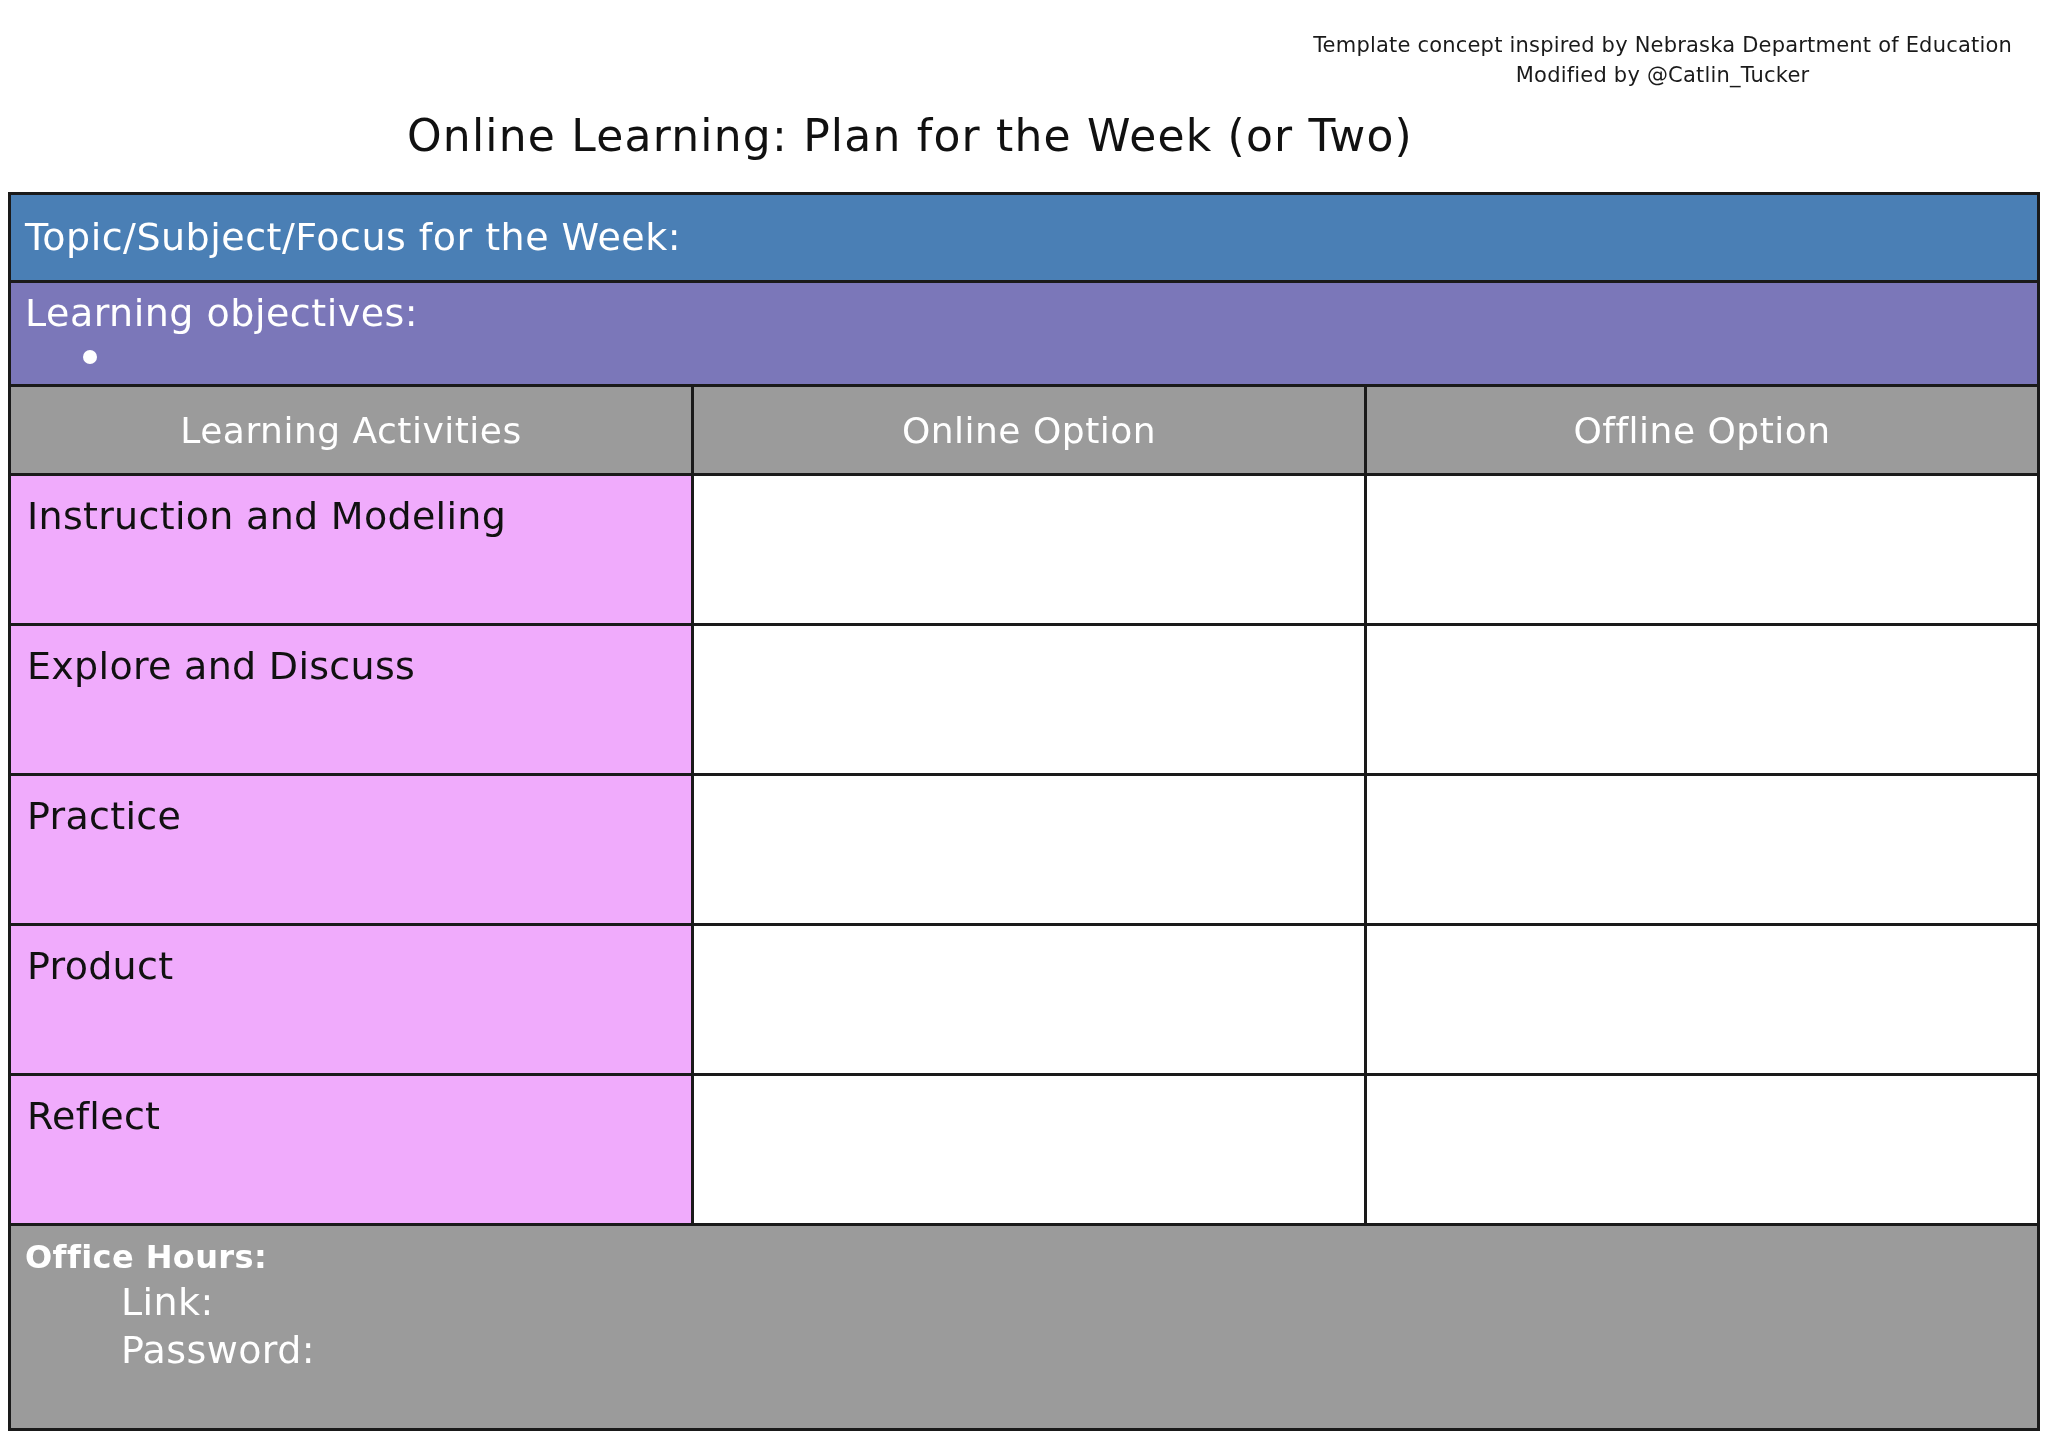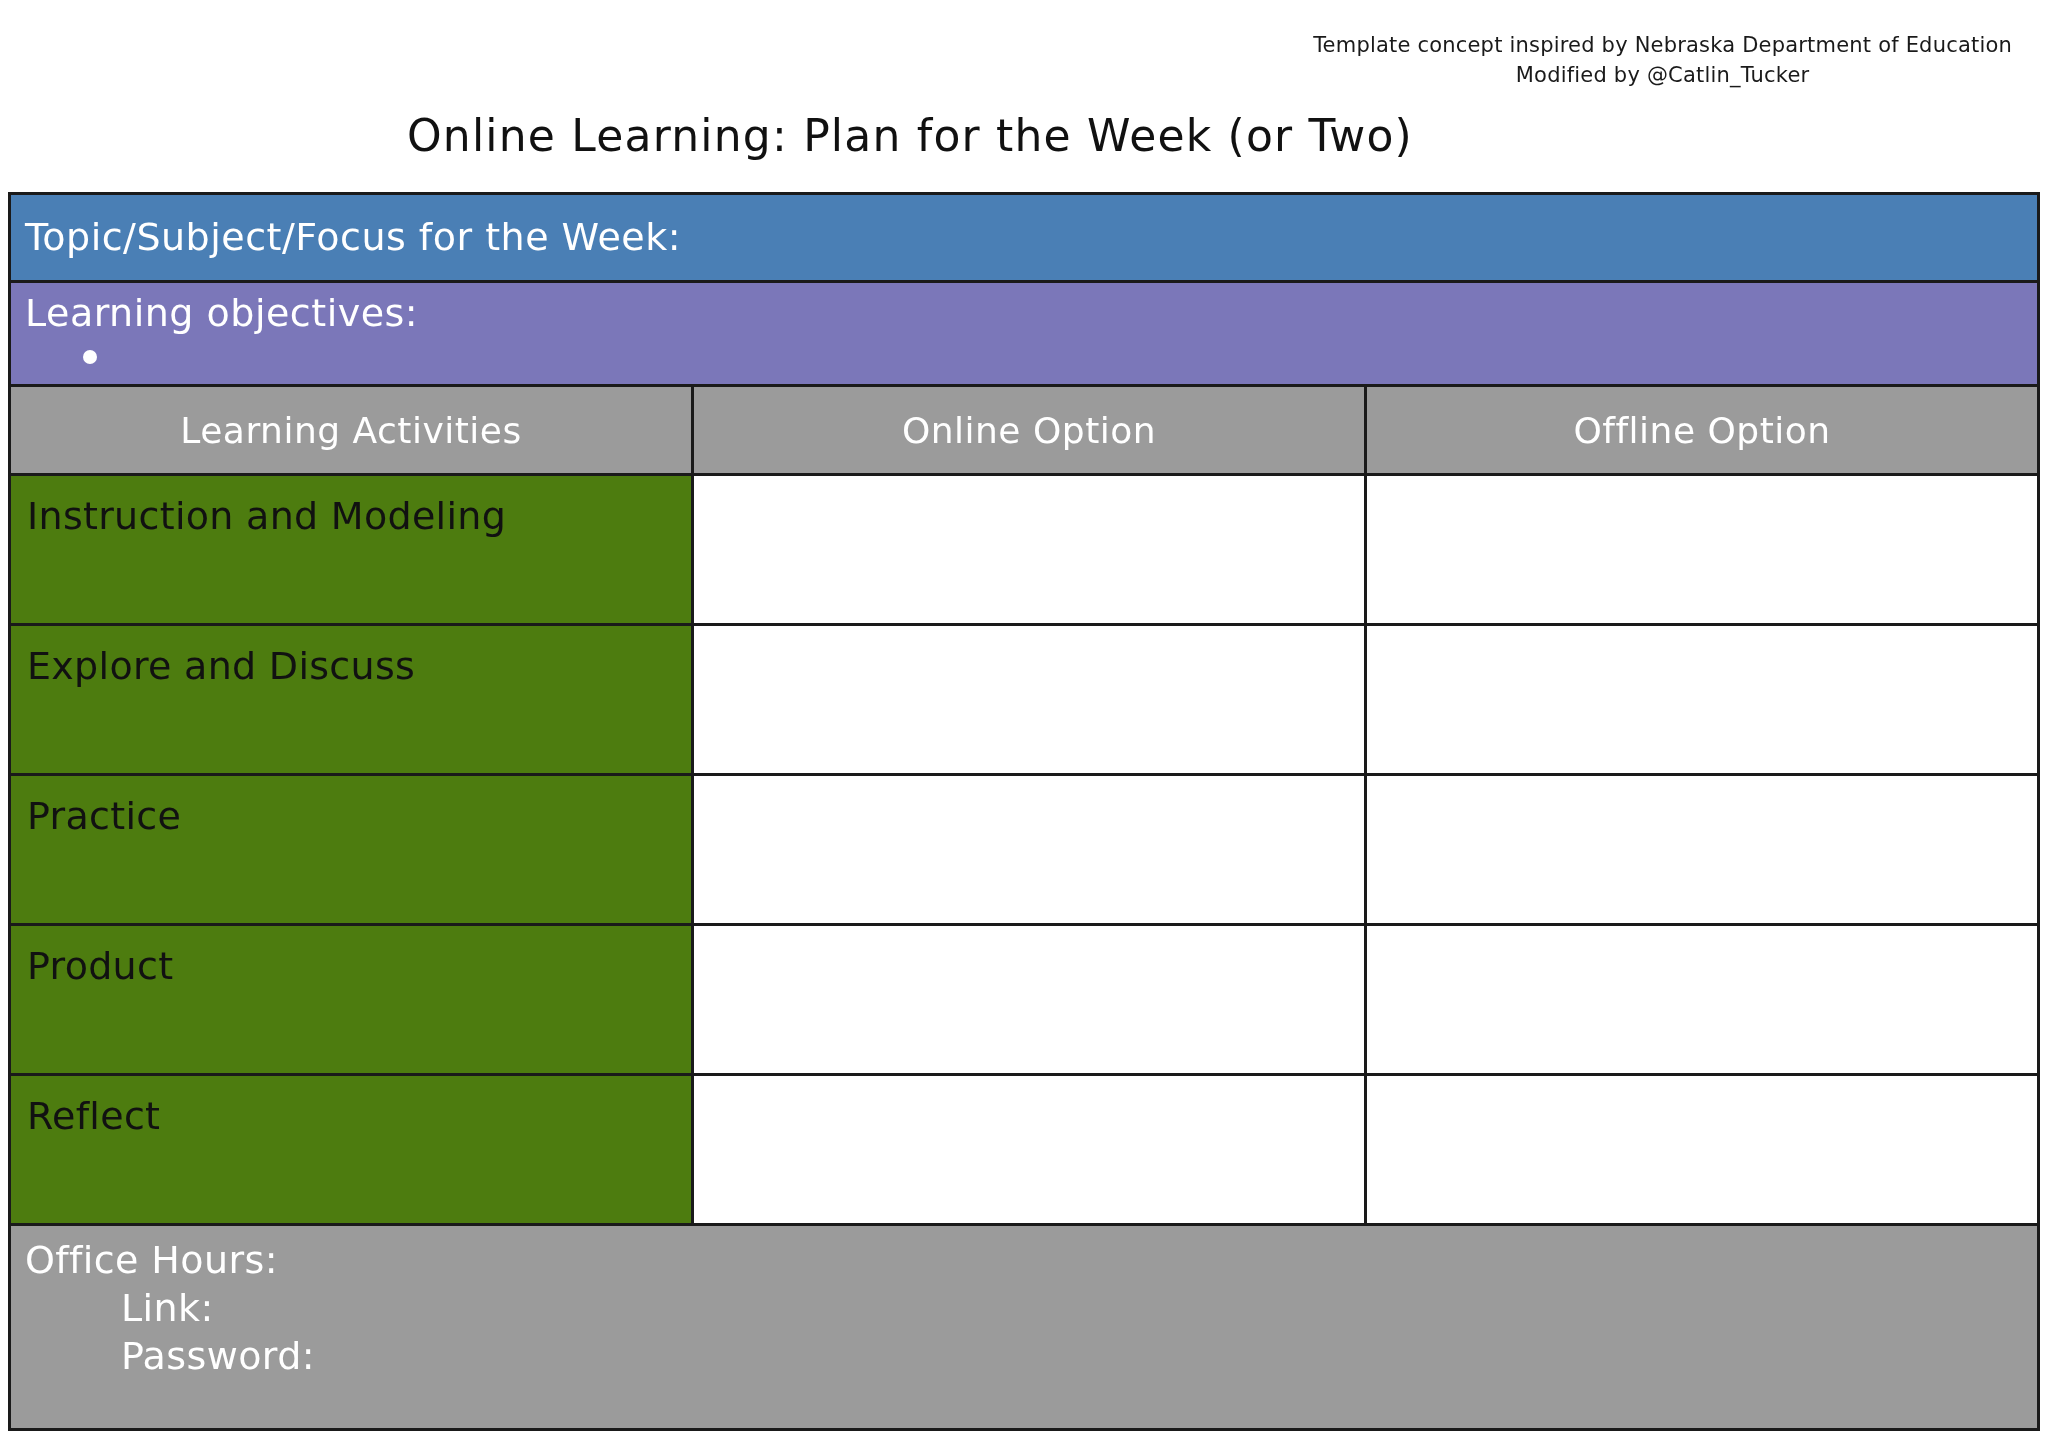--- a/index.html
+++ b/index.html
@@ -115,21 +115,21 @@
   .col-offline    { flex: 1; }
 
   .body-row {
     display: flex;
     height: 147px;
     border-bottom: 3px solid #1a1a1a;
   }
   .cell-label {
     box-sizing: border-box;
     width: 683px;
-    background: #4d7c0f;
+    background: #f0abfc;
     border-right: 3px solid #1a1a1a;
     padding: 18px 16px;
     font-size: 38px;
     color: #111;
     letter-spacing: 0.3px;
   }
   .cell-online {
     box-sizing: border-box;
     width: 673px;
     background: #ffffff;
@@ -143,22 +143,23 @@
 
   .band-office {
     background: #9b9b9b;
     color: #ffffff;
     box-sizing: border-box;
     height: 202px;
     padding: 12px 14px 8px 14px;
     border-bottom: none;
   }
   .office-title {
-    font-size: 38px;
+    font-size: 32px;
     letter-spacing: 0.4px;
+    font-weight: bold;
   }
   .office-sub {
     font-size: 38px;
     letter-spacing: 0.4px;
     padding-left: 96px;
     margin-top: 4px;
   }
 </style>
 </head>
 <body>

